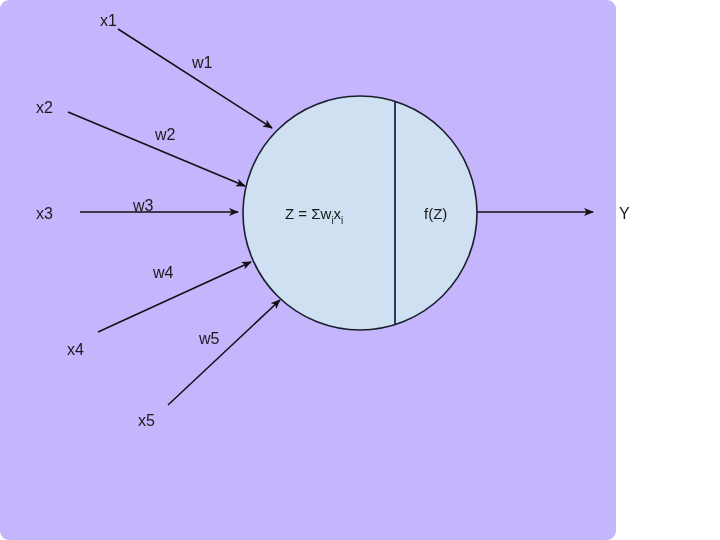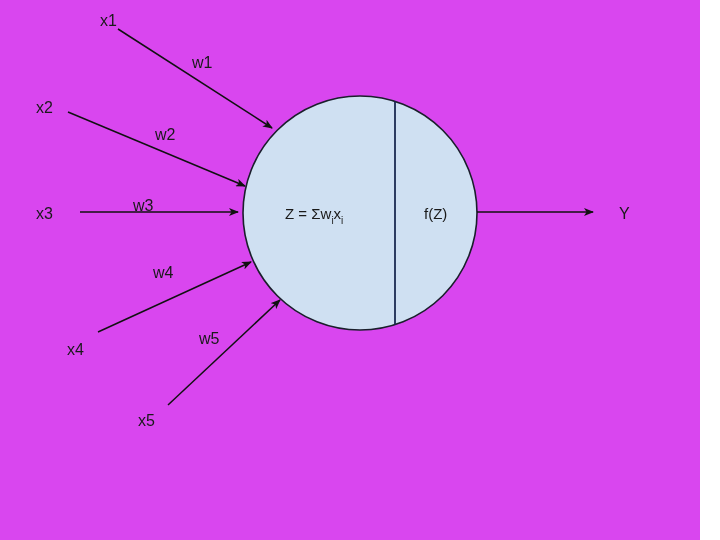--- a/index.html
+++ b/index.html
@@ -8,23 +8,24 @@
     background: #ffffff;
   }
   body {
     width: 720px;
     height: 540px;
     overflow: hidden;
     font-family: "Liberation Sans", sans-serif;
   }
   #diagram-root {
     position: relative;
-    width: 700px;
+    width: 616px;
     height: 540px;
-    background: #d946ef;
+    background: #c4b5fd;
+    border-radius: 9px;
   }
   svg.canvas {
     position: absolute;
     top: 0;
     left: 0;
     width: 720px;
     height: 540px;
   }
   text {
     font-family: "Liberation Sans", sans-serif;

